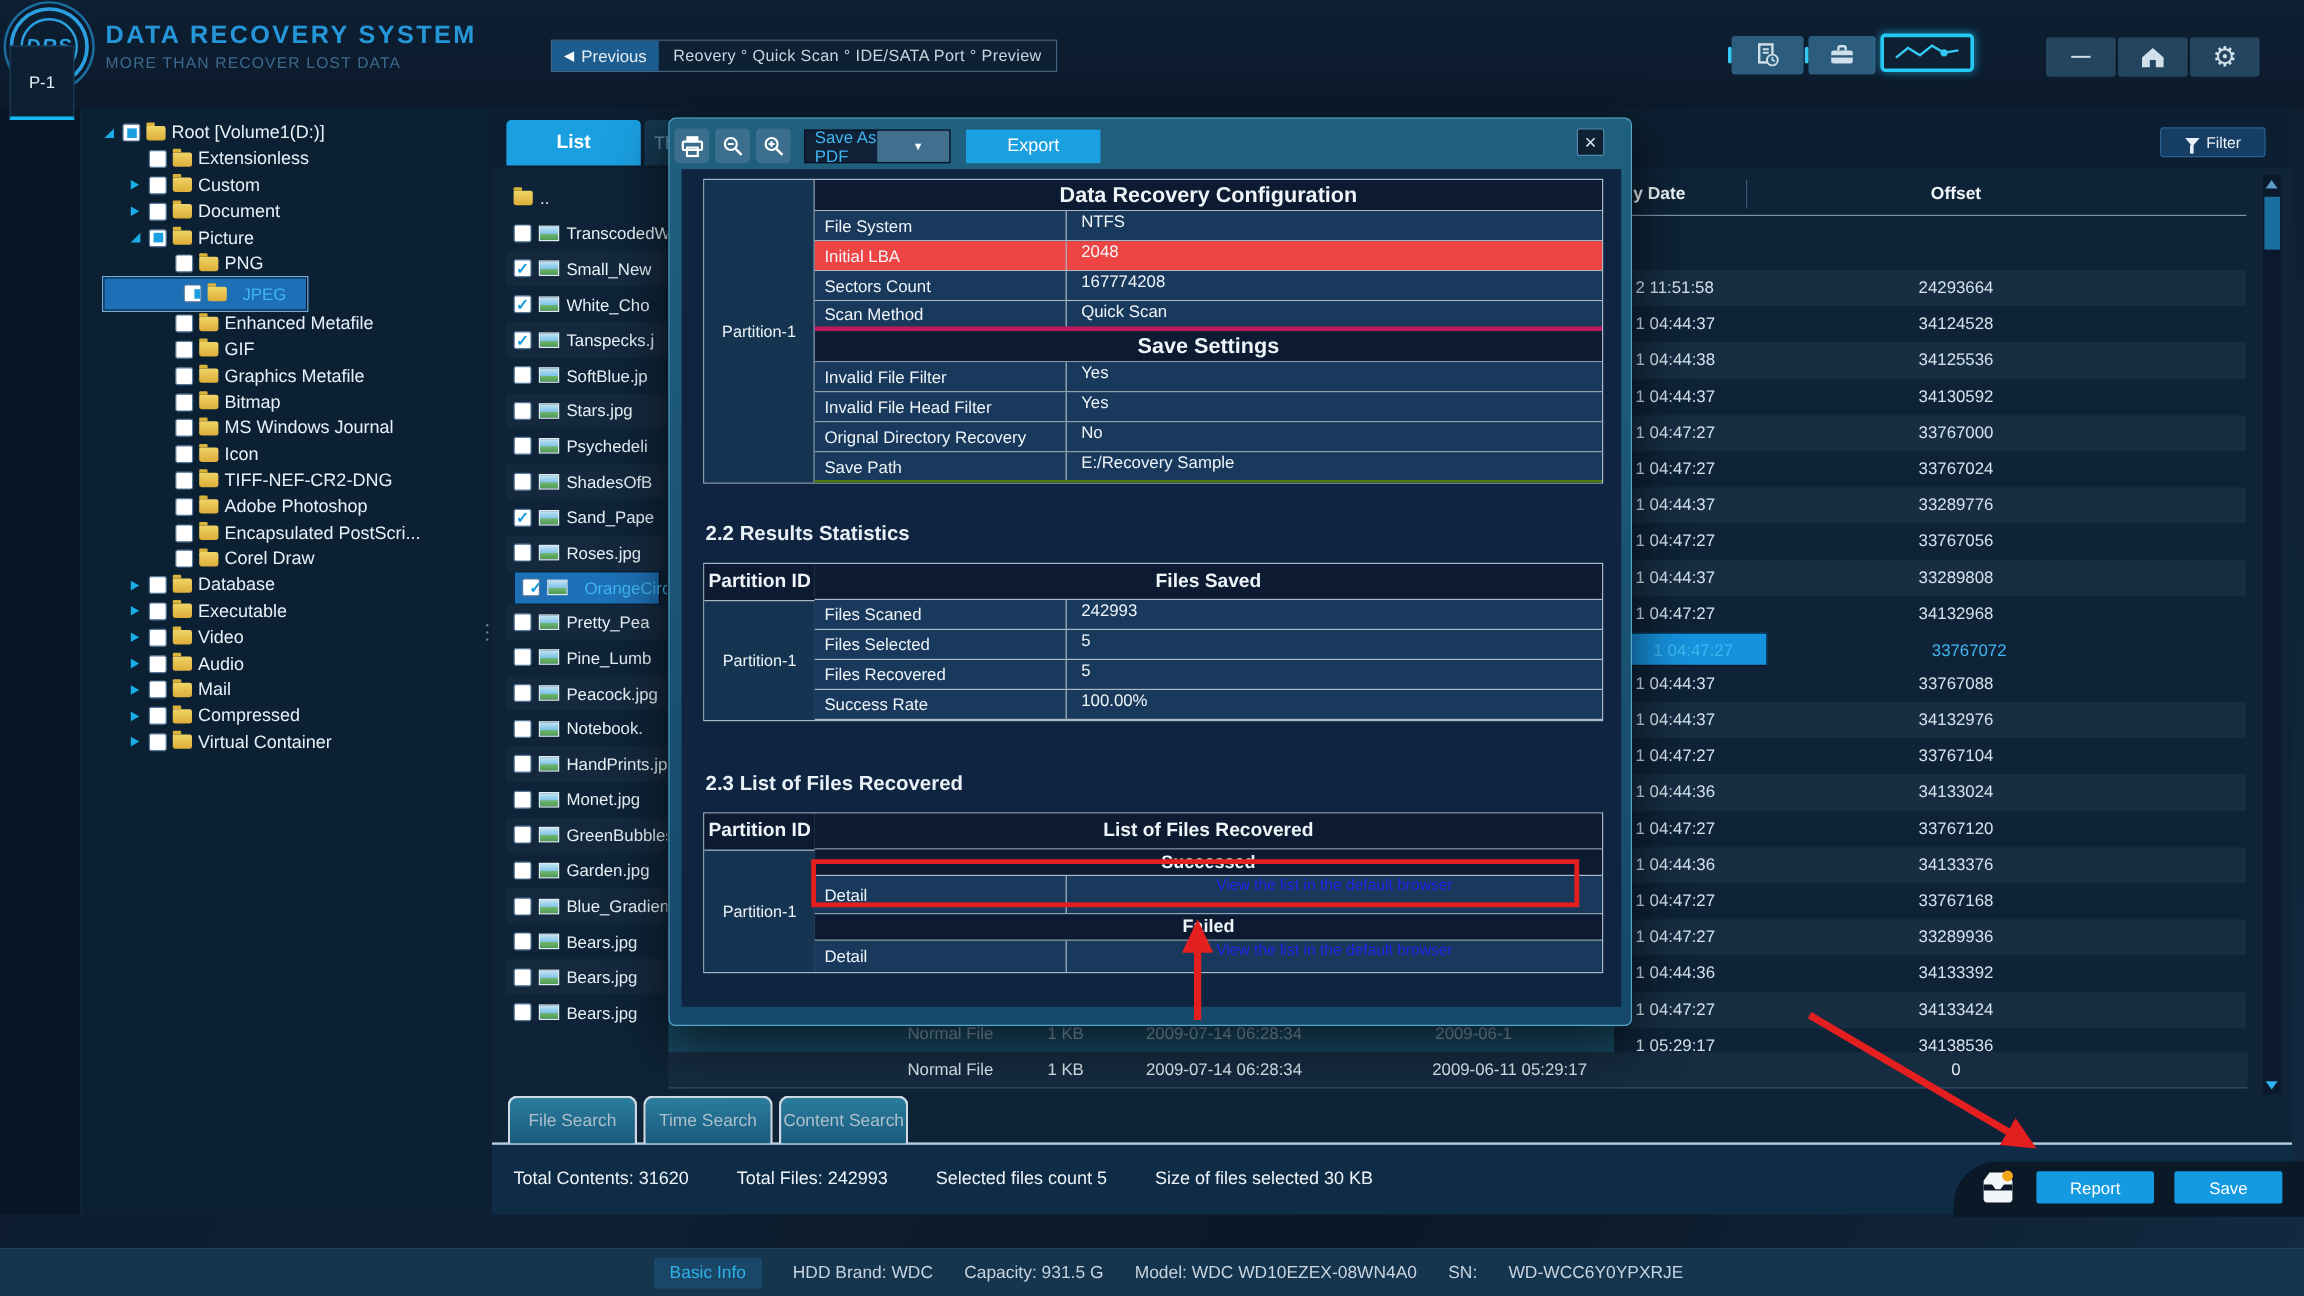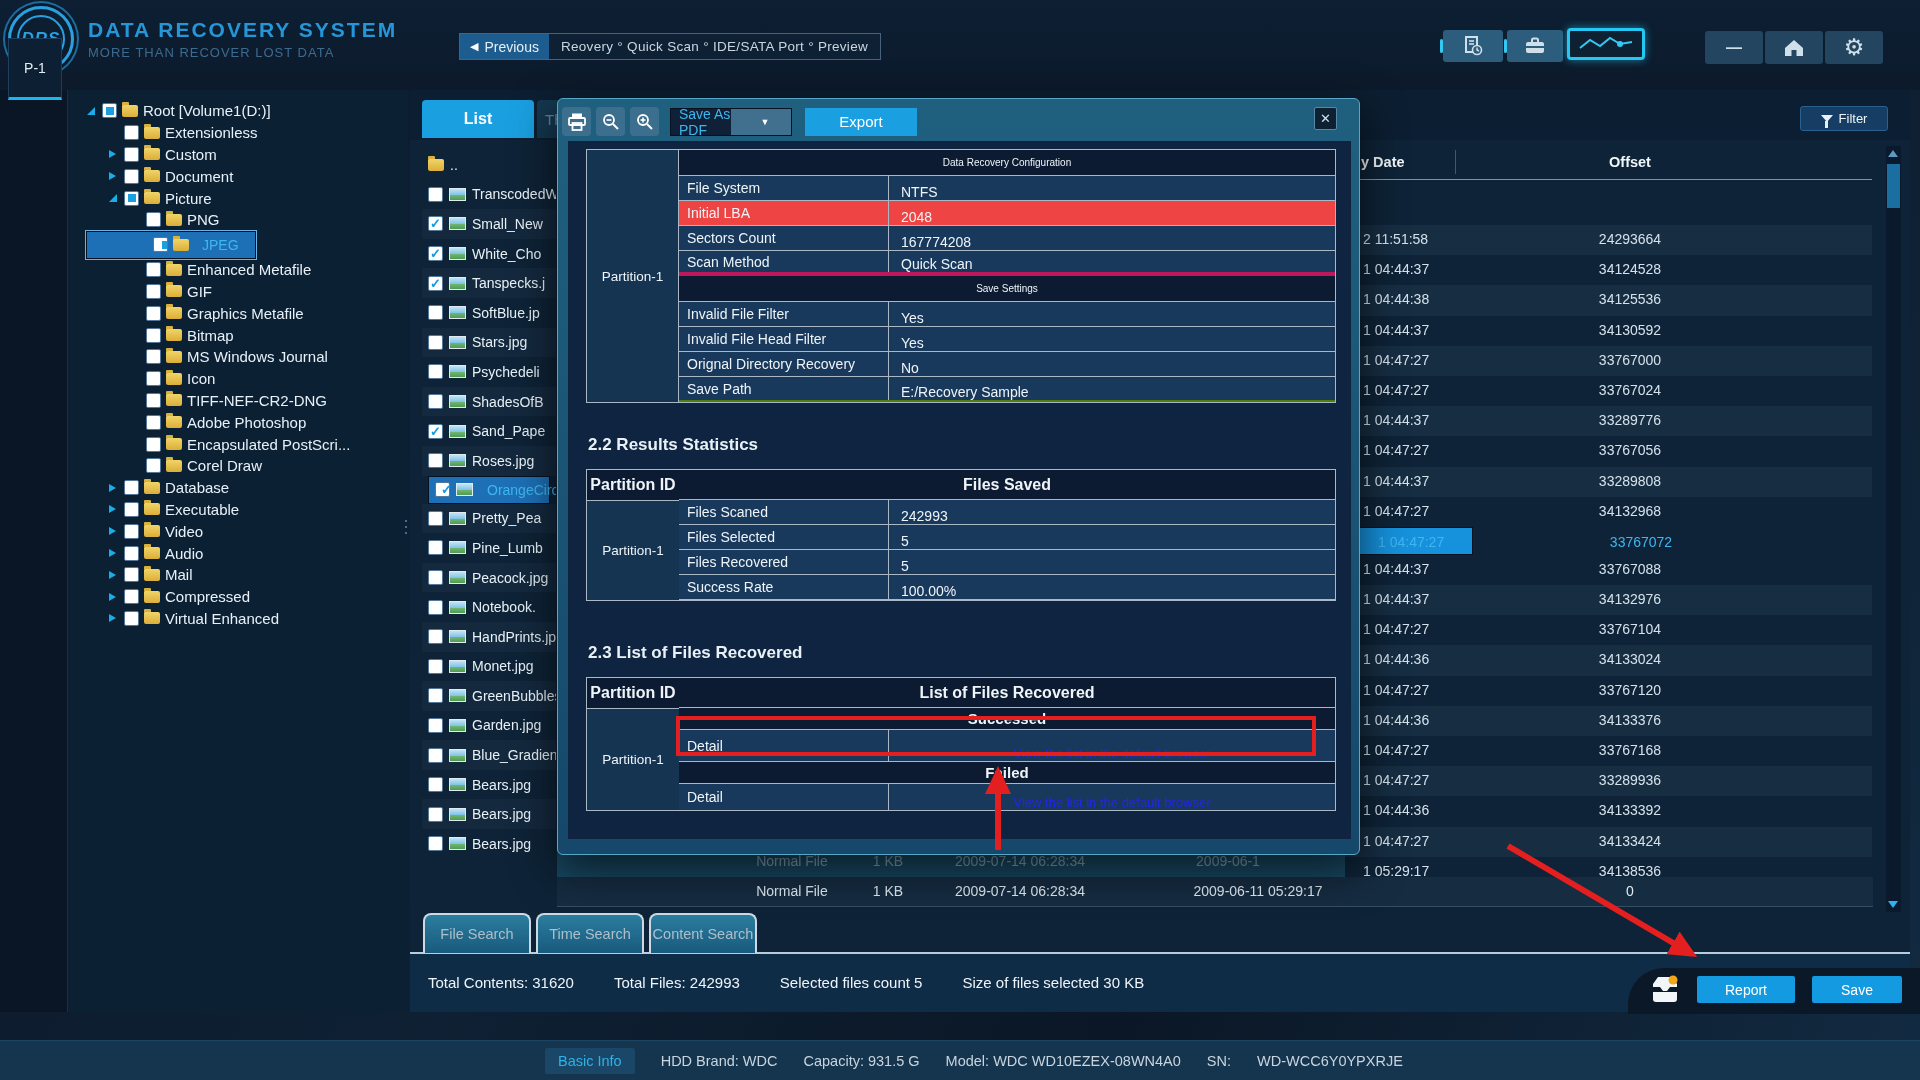--- a/index.html
+++ b/index.html
@@ -107,23 +107,23 @@
 .sel .dd{width:22px;height:26px;background:#40708e;display:flex;align-items:center;justify-content:center;color:#fff;font-size:9px}
 .exportbtn{width:112px;height:28px;background:#1a9fe0;color:#fff;font-size:15px;display:flex;align-items:center;justify-content:center;margin-left:8px;cursor:pointer}
 .mclose{position:absolute;right:22px;top:8px;width:23px;height:23px;background:#0d2133;border:1px solid #5588aa;border-radius:2px;color:#cfe0ea;font-size:13px;display:flex;align-items:center;justify-content:center;cursor:pointer}
 .mcontent{position:absolute;left:10px;top:42px;width:783px;height:698px;background:#0f2440;overflow:hidden;padding:8px 0 0 18px}
 .mtable{display:flex;border:1px solid #a9b8c4;width:750px;font-size:14px;color:#eef4f8}
 .pcell{width:92px;min-width:92px;border-right:1px solid #a9b8c4;display:flex;align-items:center;justify-content:center;background:#153452;font-size:13.5px}
 .pcell.hd{font-weight:bold;font-size:16px;background:#0c1b31}
 .mrows{flex:1;min-width:0}
 .mrows>div{border-bottom:1px solid #a9b8c4;background:#19395c}
 .mrows>div:last-child{border-bottom:none}
-.ttl{height:26px;display:flex;align-items:center;justify-content:center;font-weight:normal;font-size:10px;background:#0c1b31!important}
+.ttl{height:26px;display:flex;align-items:center;justify-content:center;font-weight:bold;font-size:18px;background:#0c1b31!important}
 .hd2{height:30px;display:flex;align-items:center;justify-content:center;font-weight:bold;font-size:16px;background:#0c1b31!important}
-.kv{display:flex;height:25px;align-items:flex-end}
+.kv{display:flex;height:25px;align-items:flex-start}
 .kv .k{width:210px;min-width:210px;border-right:1px solid #a9b8c4;padding-left:8px;align-self:stretch;display:flex;align-items:center}
 .kv .v{flex:1;padding-left:12px}
 .kv.tall{height:32px}.kv.med{height:26px}
 .subttl{height:22px;display:flex;align-items:center;justify-content:center;font-weight:bold;font-size:15px;background:#0c1b31!important}
 .linkv{flex:1;text-align:center;color:#2525e8;font-size:13px;cursor:pointer}
 .mh{color:#e9f1f7;font-size:17px;margin:0 0 0 2px}
 
 
 .redbox{position:absolute;left:676px;top:716px;width:640px;height:40px;border:4px solid #e41f1f;z-index:60;pointer-events:none}
 .ann{position:absolute;left:0;top:0;z-index:70;pointer-events:none}
@@ -376,21 +376,21 @@
         <span class="cbx"></span>
         <span class="folder"></span>
         <span>Compressed</span>
       </div>
         <div class="trow lvl1">
         <span class="arrow">
             <i class="arr-col"></i>
           </span>
         <span class="cbx"></span>
         <span class="folder"></span>
-        <span>Virtual Enhanced</span>
+        <span>Virtual Container</span>
       </div>
       </div>
     <div class="sortbar">
       <span class="sorticon">↓↑</span>
       <div class="tgl">
 
       <div>Real Path</div>
           <div class="on">Extensions</div>
           <div>M-Time</div>
         </div>

